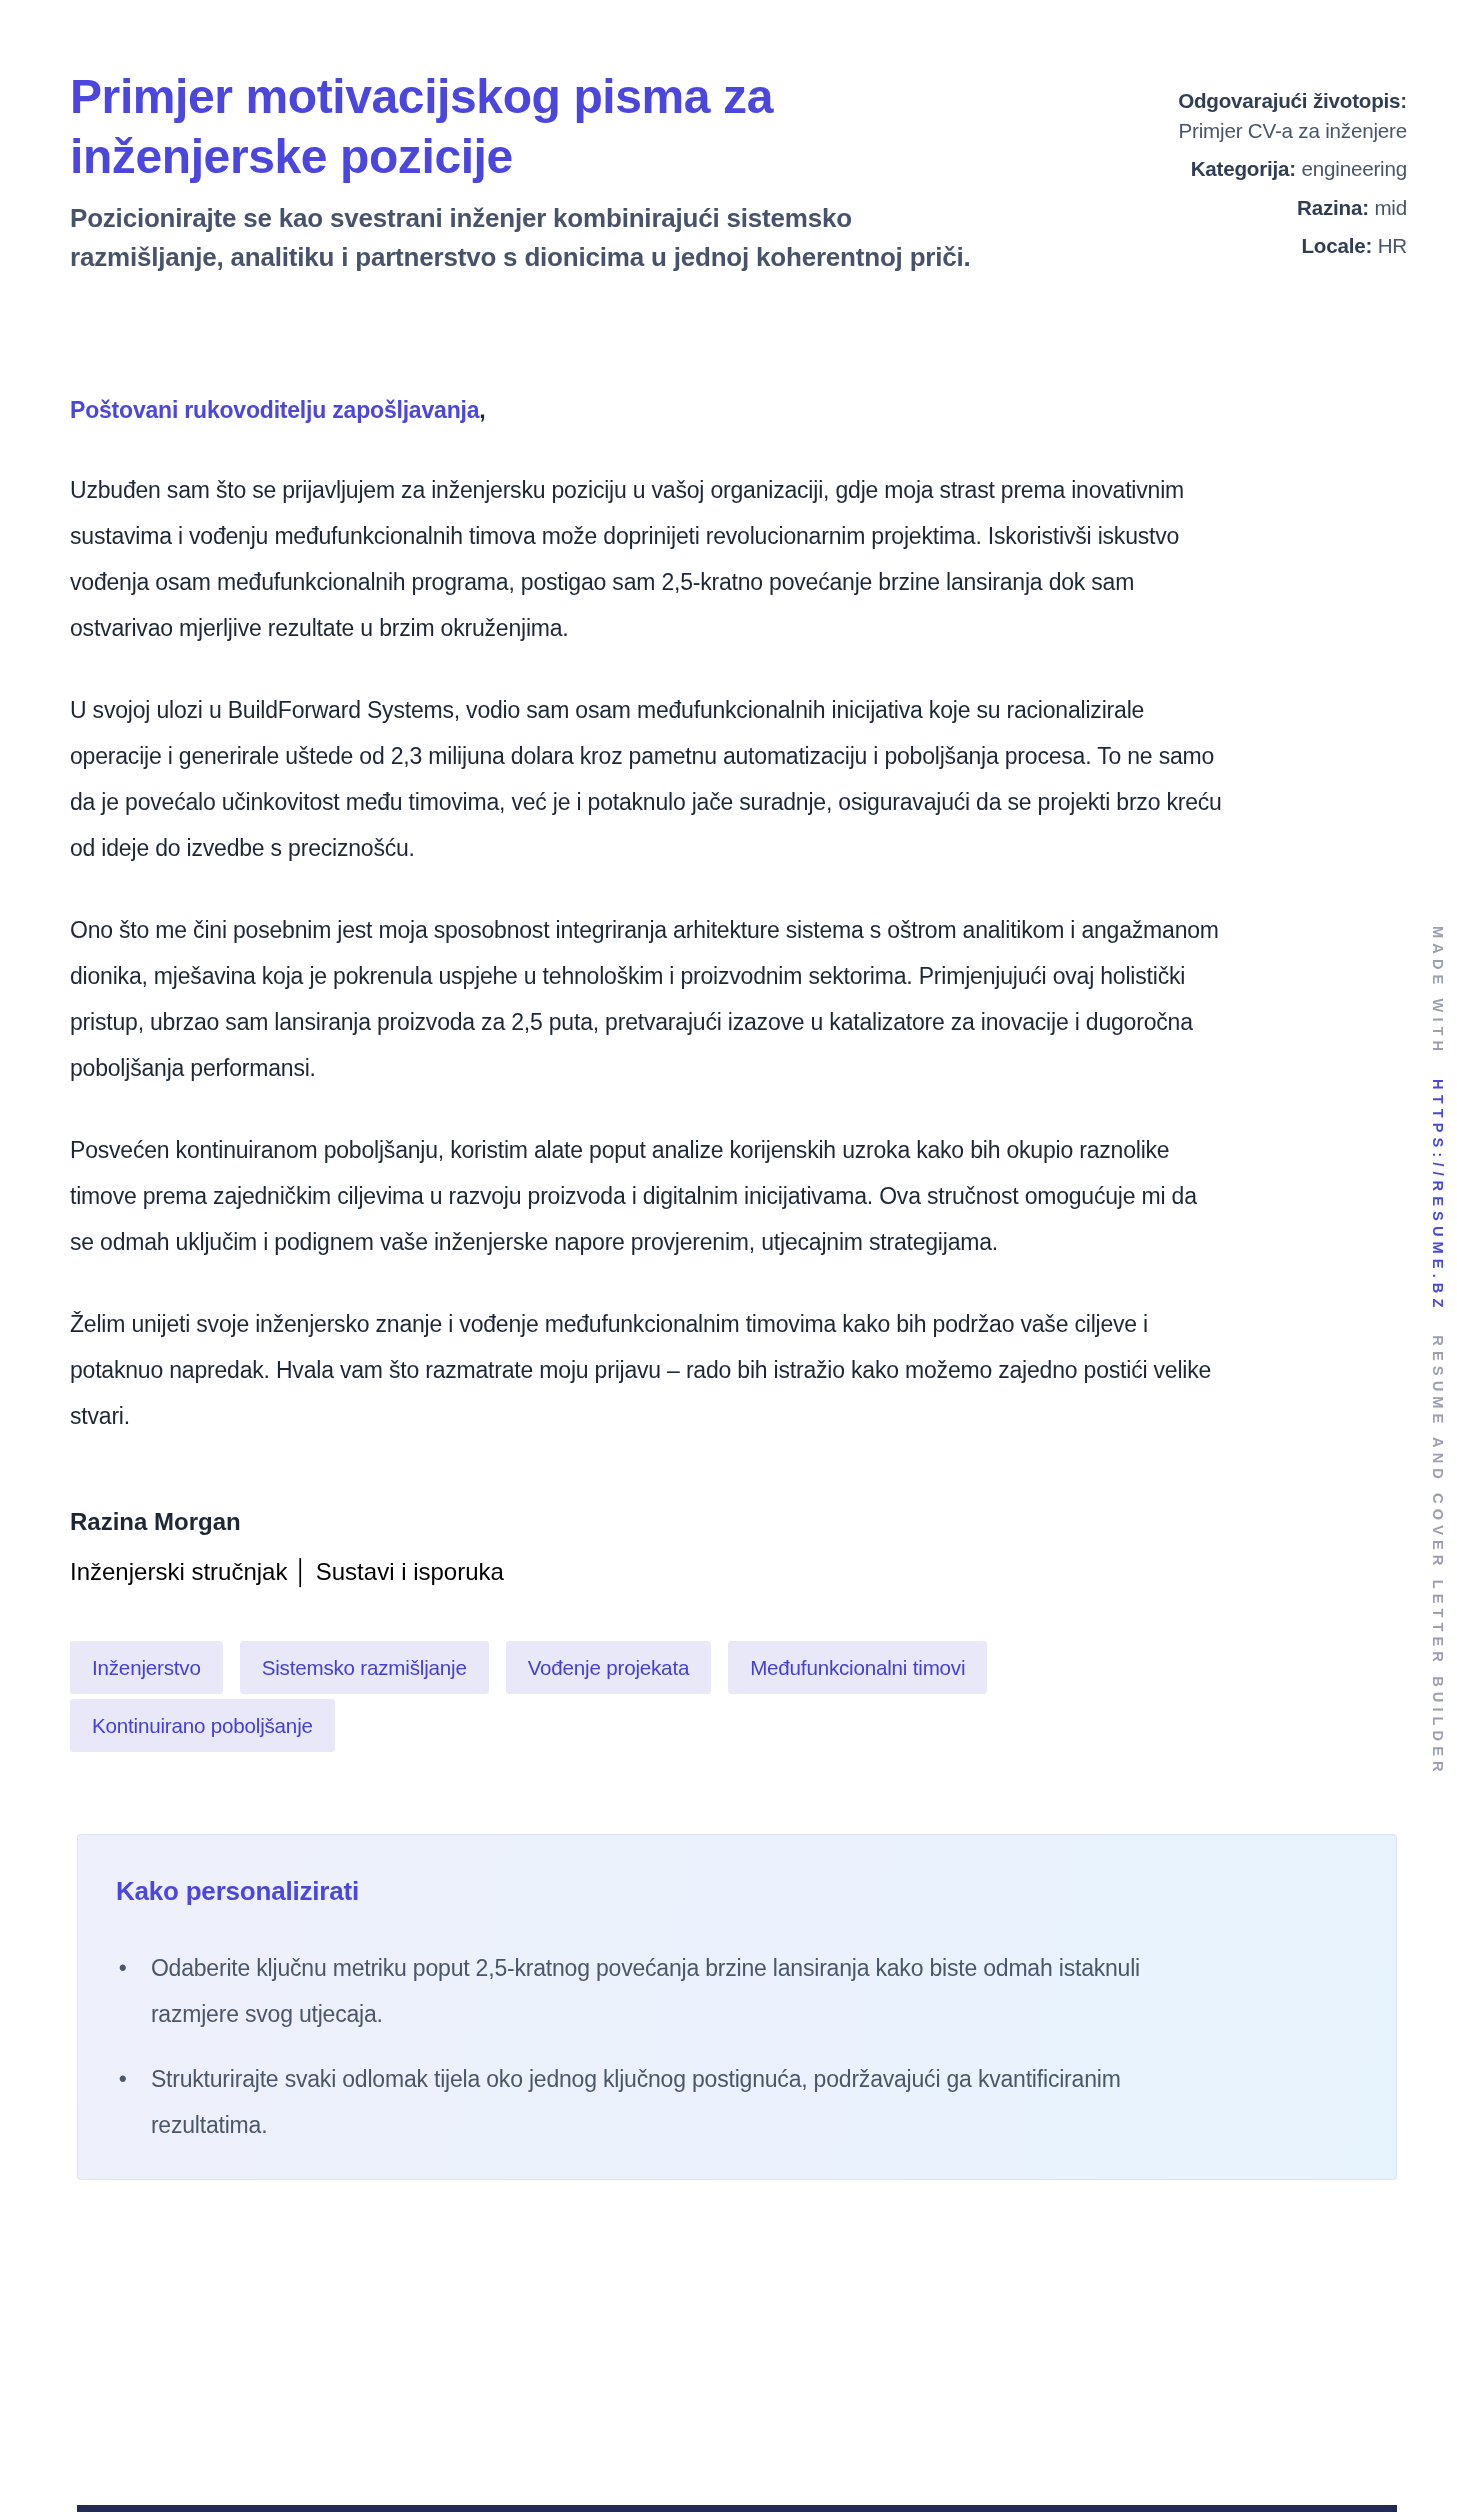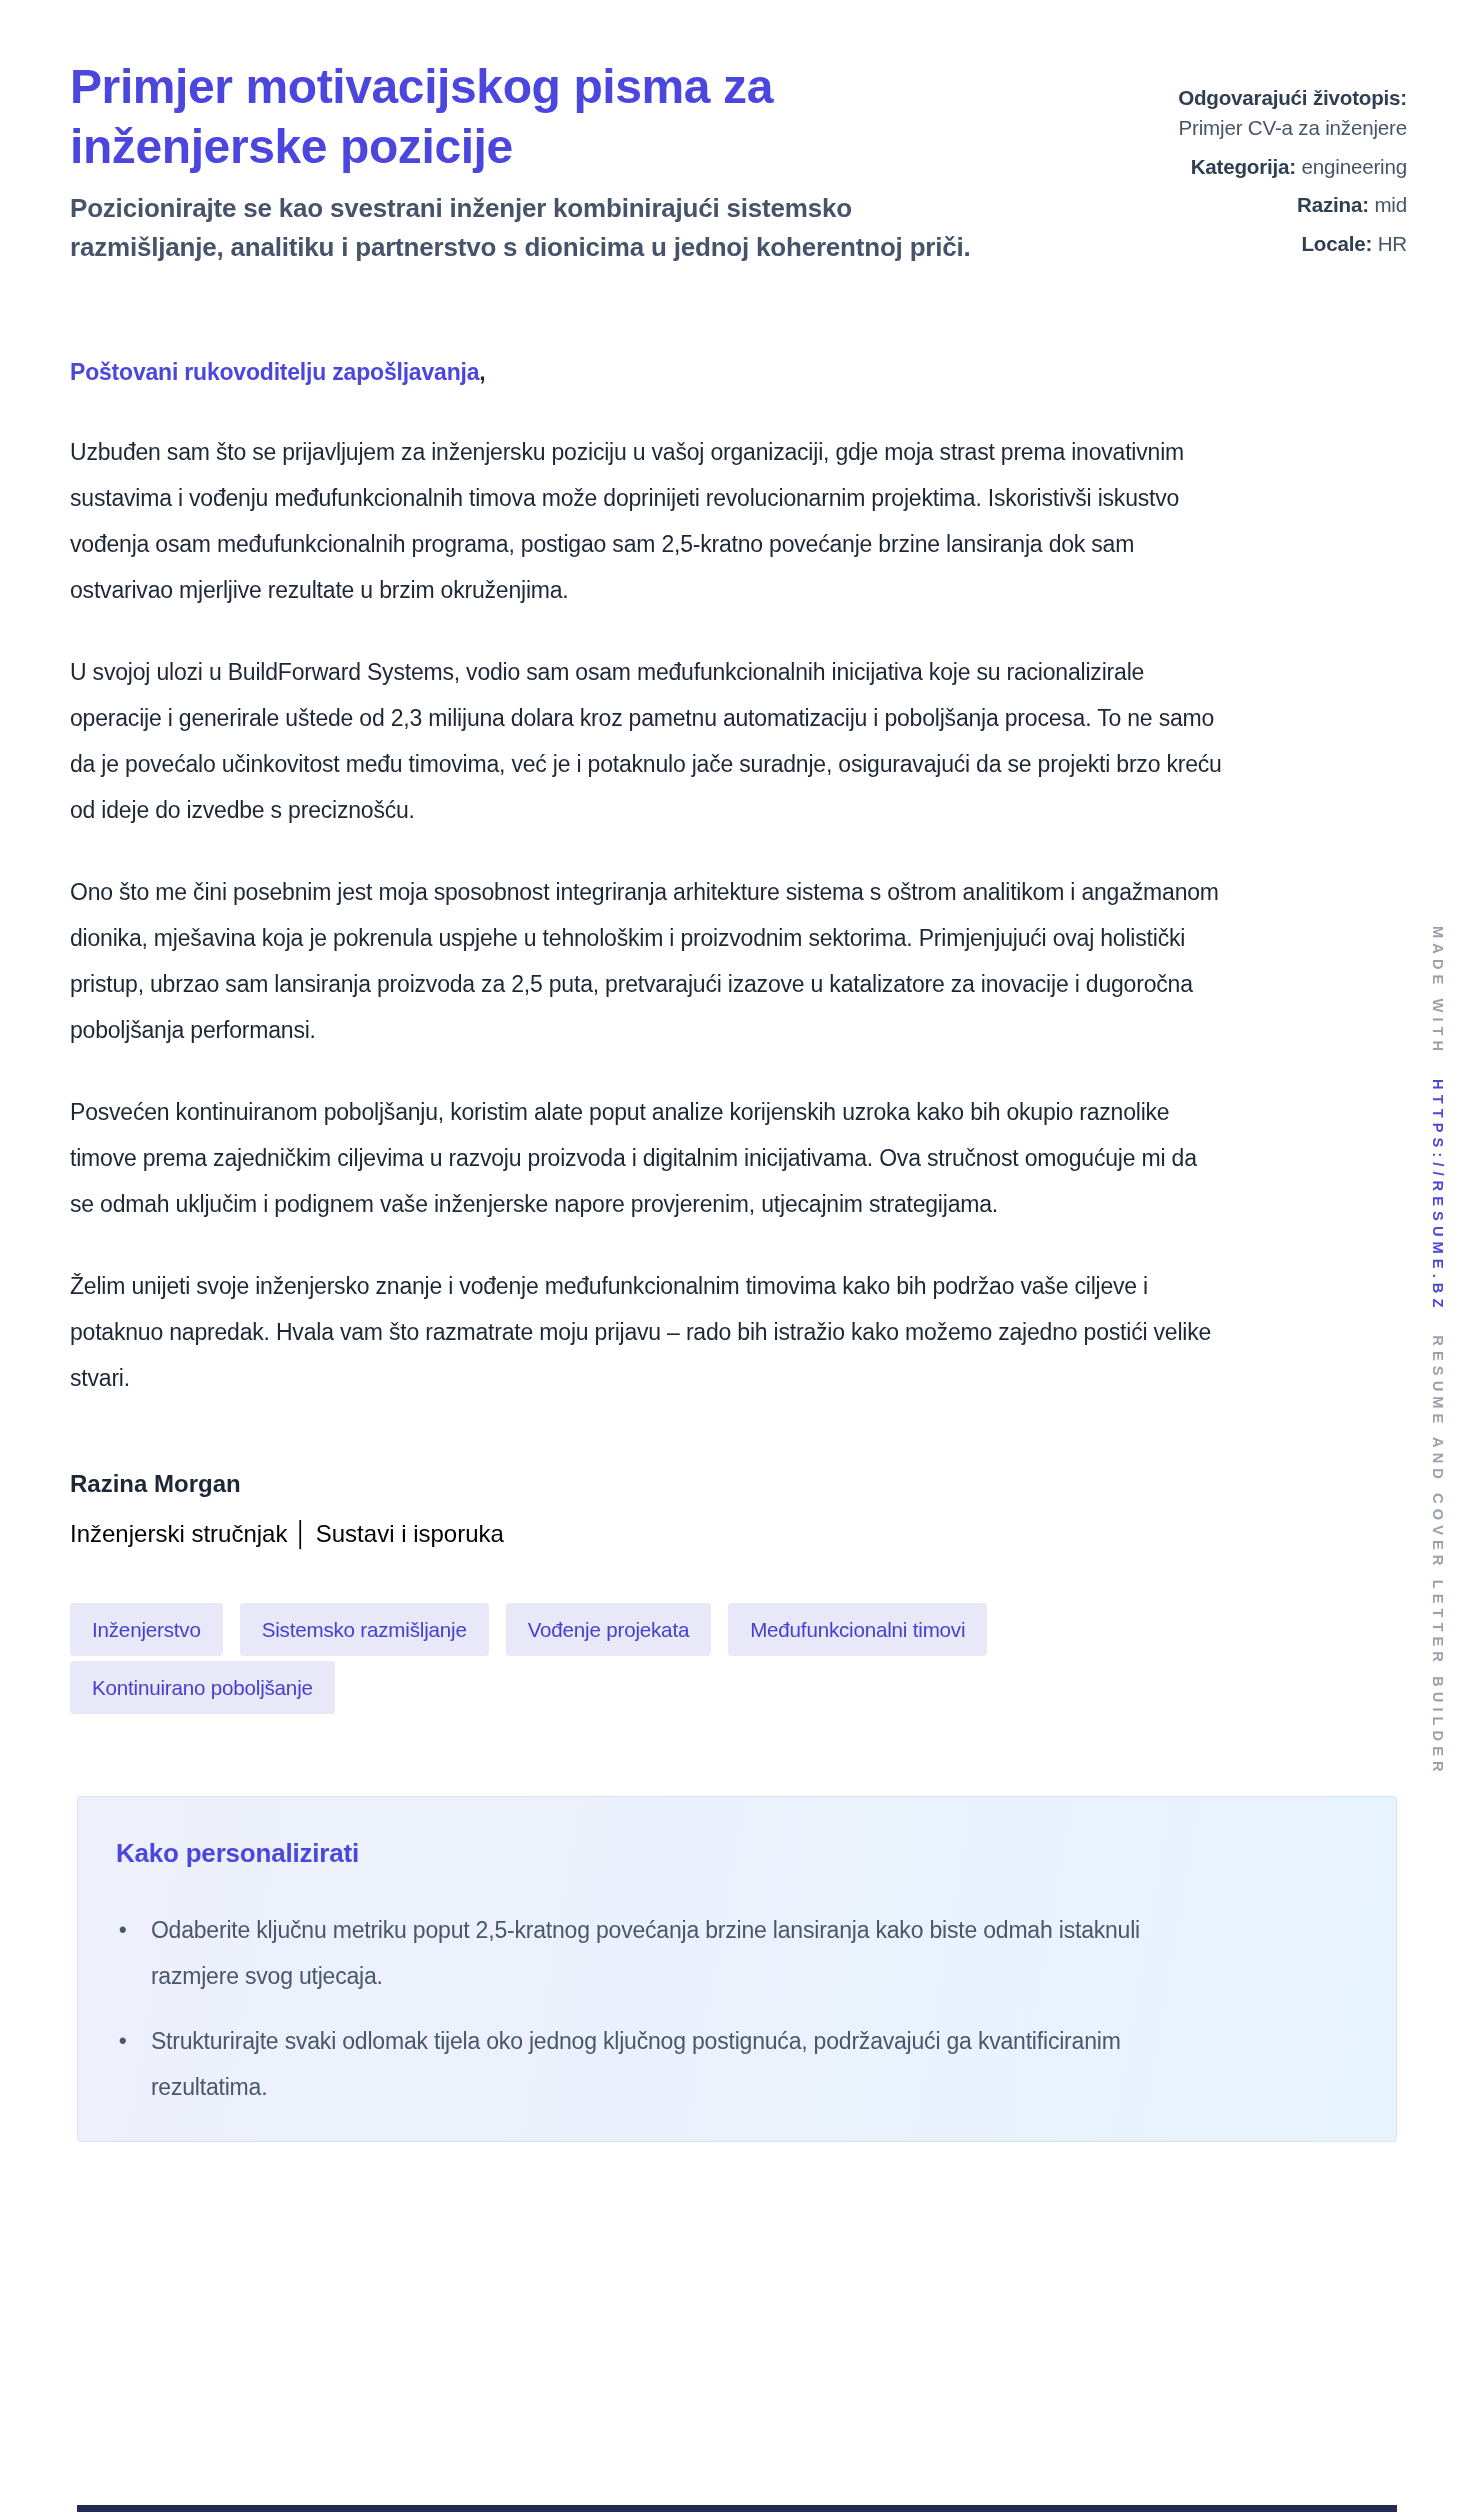--- a/index.html
+++ b/index.html
@@ -9,37 +9,37 @@
     --watermark_gray:#9aa1ad; --footer_bar:#242b52;
   }
   *{box-sizing:border-box;}
   html,body{margin:0;padding:0;}
   body{
     width:1458px; min-height:2512px; position:relative; background:#ffffff;
     font-family:"Liberation Sans","DejaVu Sans",sans-serif; color:var(--body_text);
     overflow:hidden;
   }
   .page{padding:57px 51px 0 70px;}
-  .header{display:flex; justify-content:space-between; align-items:flex-end;}
+  .header{display:flex; justify-content:space-between; align-items:center;margin-top:10px;}
   .header-left{flex:1 1 auto;}
   .page-title{
     margin:0; font-size:48px; font-weight:700; color:var(--accent);
     line-height:1.25; max-width:823px; letter-spacing:-0.4px;
   }
   .page-subtitle{
     margin:12px 0 0; font-size:26px; font-weight:600; color:var(--subtitle_text);
     line-height:1.5; max-width:909px; letter-spacing:-0.2px;
   }
   .header-meta{
     flex:0 0 auto; width:256px; text-align:right; font-size:20.6px; line-height:1.45;
     color:var(--meta_value); padding-top:12px; letter-spacing:-0.2px;
   }
   .meta-row{margin-bottom:8.6px;}
   .meta-label{font-weight:700; color:var(--meta_label);}
-  .letter{margin-top:92px; max-width:1153px;}
+  .letter{margin-top:120px; max-width:1153px;}
   .greeting{margin:0 0 43px; font-size:23px; font-weight:600; color:var(--accent); letter-spacing:-0.2px;}
   .greeting-comma{color:var(--body_text); font-weight:600;}
   .body-par{
     margin:0 0 36px; font-size:23px; line-height:2; color:var(--body_text);
     letter-spacing:-0.2px; max-width:1153px;
   }
   .sig-name{margin:69px 0 0; font-size:24px; font-weight:700; color:var(--body_text);}
   .sig-role{margin:22px 0 0; font-size:24px; font-weight:400; color:#000000;}
   .tags{margin-top:55px; display:flex; flex-wrap:wrap; gap:5px 17px; max-width:1149px;}
   .tag{

